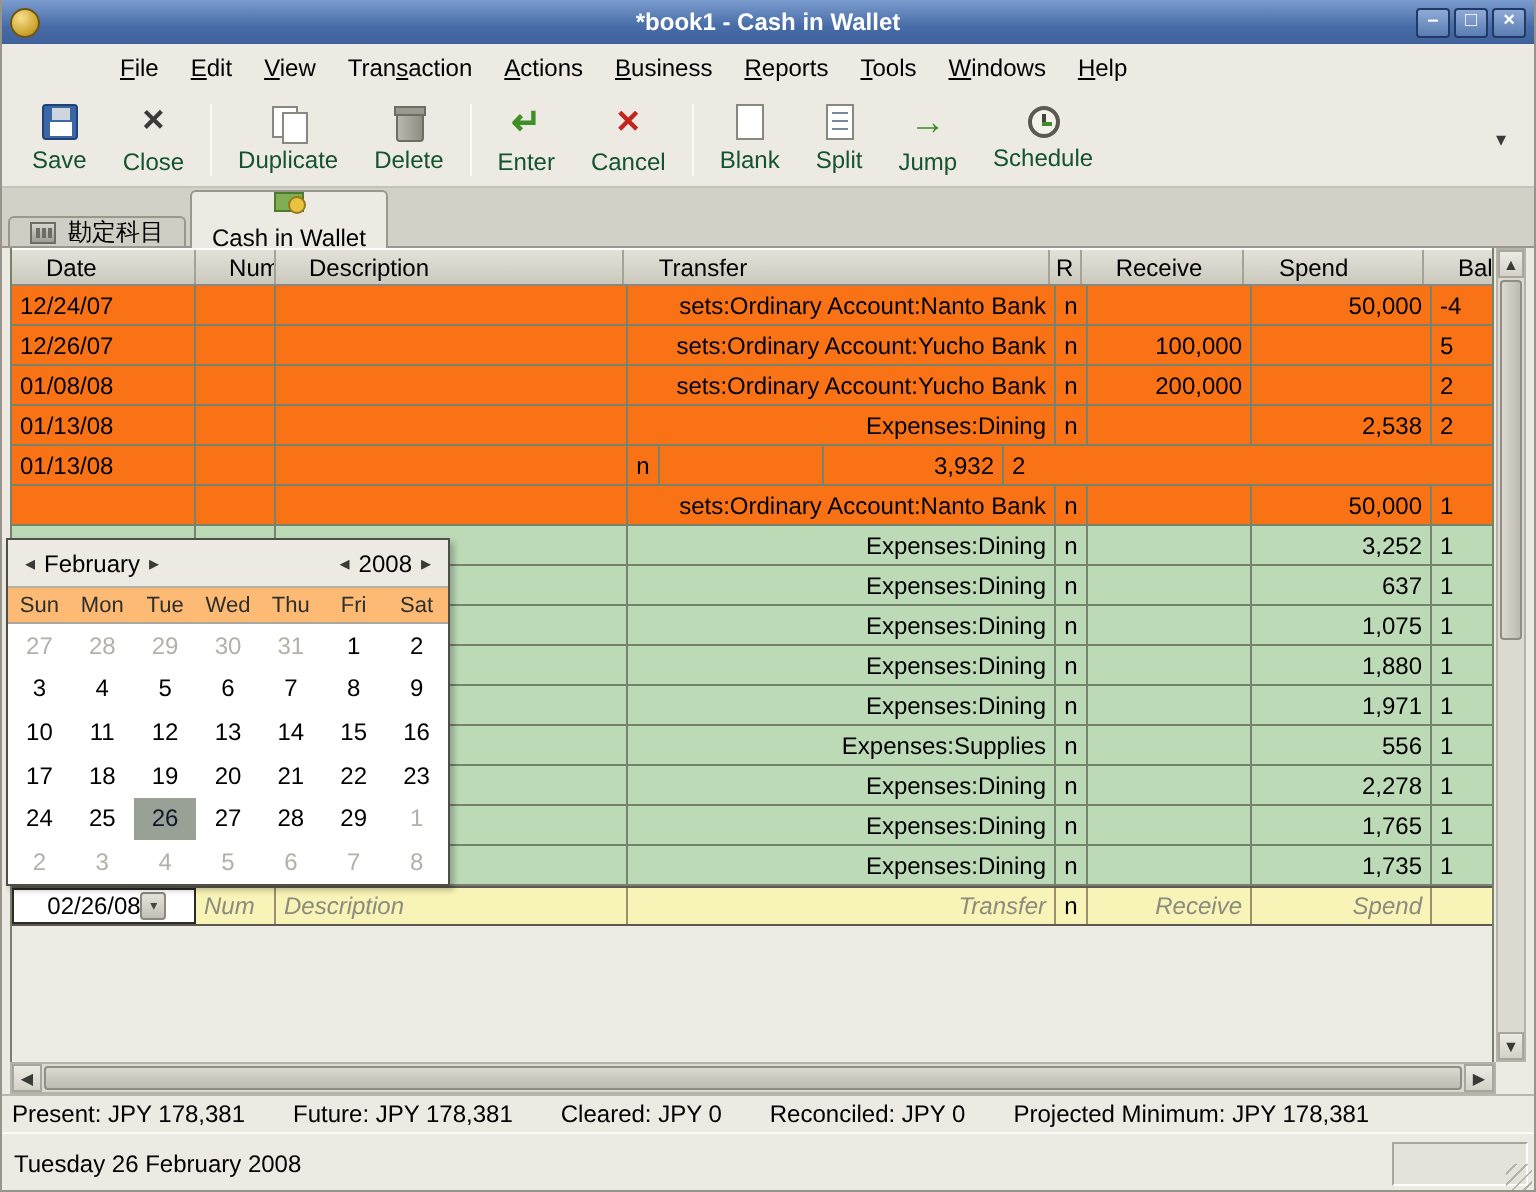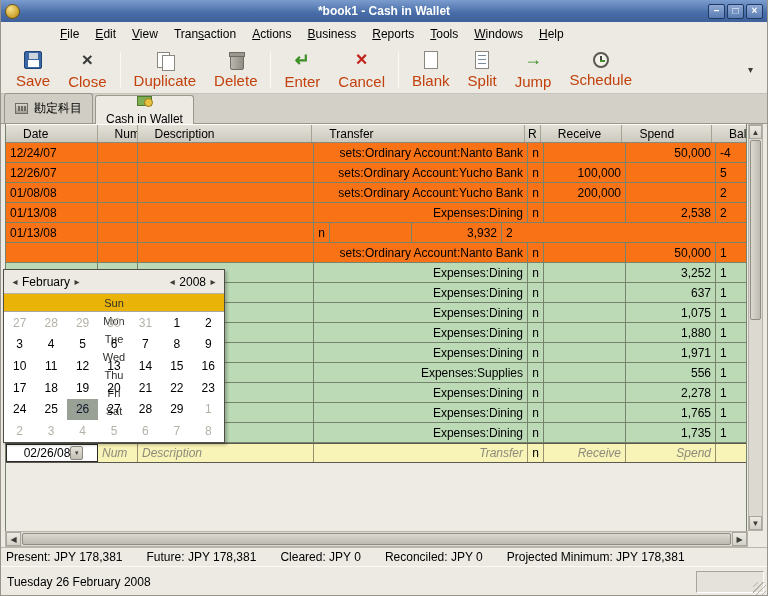--- a/index.html
+++ b/index.html
@@ -14,21 +14,21 @@
   .win-controls{margin-left:auto;display:flex;gap:2px;z-index:1;}
   .wbtn{width:17px;height:15px;border:1px solid #203a63;border-radius:2px;background:linear-gradient(#8fa9d6,#5a7db2);color:#fff;display:flex;align-items:center;justify-content:center;font-size:10px;line-height:1;font-weight:bold;}
 
   
   .menubar{position:absolute;top:22px;left:0;width:100%;height:24px;display:flex;align-items:center;padding-left:3px;background:#ECEAE3;margin-left:48px;}
   .menu-item{padding:4px 8px;white-space:nowrap;}
 
   
   .toolbar{position:absolute;top:46px;left:0;width:100%;height:48px;border-bottom:1px solid #c6c3ba;display:flex;align-items:center;padding:0 6px;background:#ECEAE3;}
   .tool-btn{display:flex;flex-direction:column;align-items:center;justify-content:center;padding:2px 9px;gap:3px;border-radius:3px;}
-  .tlabel{font-size:15px;color:#c2410c;white-space:nowrap;}
+  .tlabel{font-size:12px;color:#14532d;white-space:nowrap;}
   .ticon{height:20px;width:22px;display:flex;align-items:center;justify-content:center;position:relative;}
   .tsep{width:1px;height:36px;background:#c9c6bc;border-right:1px solid #fbfaf7;margin:0 4px;}
   .toolbar-overflow{margin-left:auto;padding:4px 8px;color:#3a3a36;font-size:10px;}
 
   
   .i-save-icon{width:18px;height:18px;background:#3b68a5;border:1px solid #1f4377;border-radius:2px;position:relative;}
   .i-save-icon::before{content:"";position:absolute;top:1px;left:4px;width:9px;height:6px;background:#cfd5dd;}
   .i-save-icon::after{content:"";position:absolute;bottom:1px;left:3px;width:11px;height:7px;background:#fff;}
   .i-close-icon::before{content:"×";font-size:19px;font-weight:bold;color:#3a3a38;line-height:18px;}
   .i-duplicate-icon{width:18px;height:18px;position:relative;}
@@ -42,21 +42,21 @@
   .i-blank-icon{width:14px;height:18px;background:#fff;border:1px solid #8a887e;}
   .i-split-icon{width:14px;height:18px;background:#fff;border:1px solid #8a887e;position:relative;}
   .i-split-icon::before{content:"";position:absolute;left:2px;right:2px;top:3px;height:11px;background:repeating-linear-gradient(#7a889b 0 1px,transparent 1px 4px);}
   .i-jump-icon::before{content:"→";font-size:18px;font-weight:bold;color:#3f8f27;}
   .i-schedule-icon{width:16px;height:16px;border-radius:50%;border:2px solid #5a5850;background:#f4f2ea;position:relative;}
   .i-schedule-icon::before{content:"";position:absolute;left:5px;top:2px;width:2px;height:5px;background:#444;}
   .i-schedule-icon::after{content:"";position:absolute;left:5px;top:6px;width:5px;height:2px;background:#3f8f27;}
 
   
   .tabbar{position:absolute;top:94px;left:0;width:100%;height:30px;background:#D3D0C7;border-bottom:1px solid #9a978d;display:flex;align-items:flex-end;padding-left:3px;}
-  .tab{display:flex;align-items:center;gap:6px;height:30px;padding:0 10px;background:#D0CDC4;border:1px solid #9a978d;border-bottom:none;border-radius:3px 3px 0 0;margin-right:2px;white-space:nowrap;}
+  .tab{display:flex;align-items:center;gap:6px;height:15px;padding:0 10px;background:#D0CDC4;border:1px solid #9a978d;border-bottom:none;border-radius:3px 3px 0 0;margin-right:2px;white-space:nowrap;}
   .tab.active{background:#ECEAE3;height:29px;margin-bottom:-1px;flex-direction:column;}
   .i-accounts-icon{width:13px;height:11px;background:linear-gradient(#d8d5cc,#a09d94);border:1px solid #6e6c64;position:relative;flex:0 0 auto;}
   .i-accounts-icon::before{content:"";position:absolute;left:2px;top:2px;width:2px;height:5px;background:#6e6c64;box-shadow:3px 0 0 #6e6c64,6px 0 0 #6e6c64;}
   .i-cash-icon{width:15px;height:10px;background:#7fae53;border:1px solid #4d7a2b;position:relative;flex:0 0 auto;}
   .i-cash-icon::after{content:"";position:absolute;right:-2px;bottom:-2px;width:7px;height:7px;border-radius:50%;background:#e9c340;border:1px solid #99771c;}
 
   
   .register-area{position:absolute;top:124px;left:0;width:768px;height:407px;background:#ECEAE3;}
   .reg-table{position:absolute;left:4px;top:0;width:742px;height:407px;border-left:1px solid #75826c;border-right:1px solid #75826c;background:#EDEBE3;overflow:hidden;}
   .reg-header{display:flex;height:19px;background:linear-gradient(#E4E1D8,#CBC8BE);border-top:1px solid #fdfcfa;border-bottom:1px solid #8a887c;}
@@ -81,21 +81,21 @@
   .edit-row .cell{border-right:1px solid #9a9070;display:flex;align-items:center;padding:0 4px;}
   .edit-row .date-cell{background:#fff;border:1px solid #2a2a26;padding:0 1px 0 4px;justify-content:center;}
   .date-btn{width:13px;height:14px;background:linear-gradient(#e6e3da,#c2bfb5);border:1px solid #8a887c;border-radius:2px;display:flex;align-items:center;justify-content:center;font-size:7px;color:#444;flex:0 0 auto;}
   .placeholder{color:#8d8b7d;font-style:italic;}
 
   
   .calendar{position:absolute;left:2px;top:145px;width:222px;height:174px;background:#fff;border:1px solid #504e46;box-shadow:2px 2px 3px rgba(0,0,0,.25);display:flex;flex-direction:column;z-index:5;}
   .cal-nav{height:24px;background:#ECEAE3;border-bottom:1px solid #b5b2a9;display:flex;align-items:center;padding:0 4px;}
   .cal-arrow{width:14px;text-align:center;color:#3a3a36;font-size:10px;}
   .cal-spacer{flex:1;}
-  .cal-dayhdr{height:18px;display:flex;background:#eab308;border-bottom:1px solid #aaa79e;flex-direction:column;}
+  .cal-dayhdr{height:18px;display:flex;background:#fdba74;border-bottom:1px solid #aaa79e;}
   .cal-dayhdr span{flex:1;text-align:center;font-size:11px;line-height:18px;color:#2e2e2a;}
   .cal-grid{flex:1;display:grid;grid-template-columns:repeat(7,1fr);}
   .cal-day{display:flex;align-items:center;justify-content:center;font-size:12px;}
   .cal-day.other{color:#b3b1a8;}
   .cal-day.selected{background:#99A095;color:#0f172a;}
 
   
   .vscroll{position:absolute;left:747px;top:0;width:15px;height:407px;background:#DCD9D0;border:1px solid #b5b2a9;display:flex;flex-direction:column;}
   .sb-btn{flex:0 0 14px;display:flex;align-items:center;justify-content:center;font-size:8px;color:#3a3a36;background:linear-gradient(#ECEAE3,#d4d1c8);border:1px solid #a8a59c;}
   .vthumb{margin:1px;height:180px;background:linear-gradient(90deg,#dcd9d0,#bdbab1);border:1px solid #8f8d84;border-radius:2px;}

